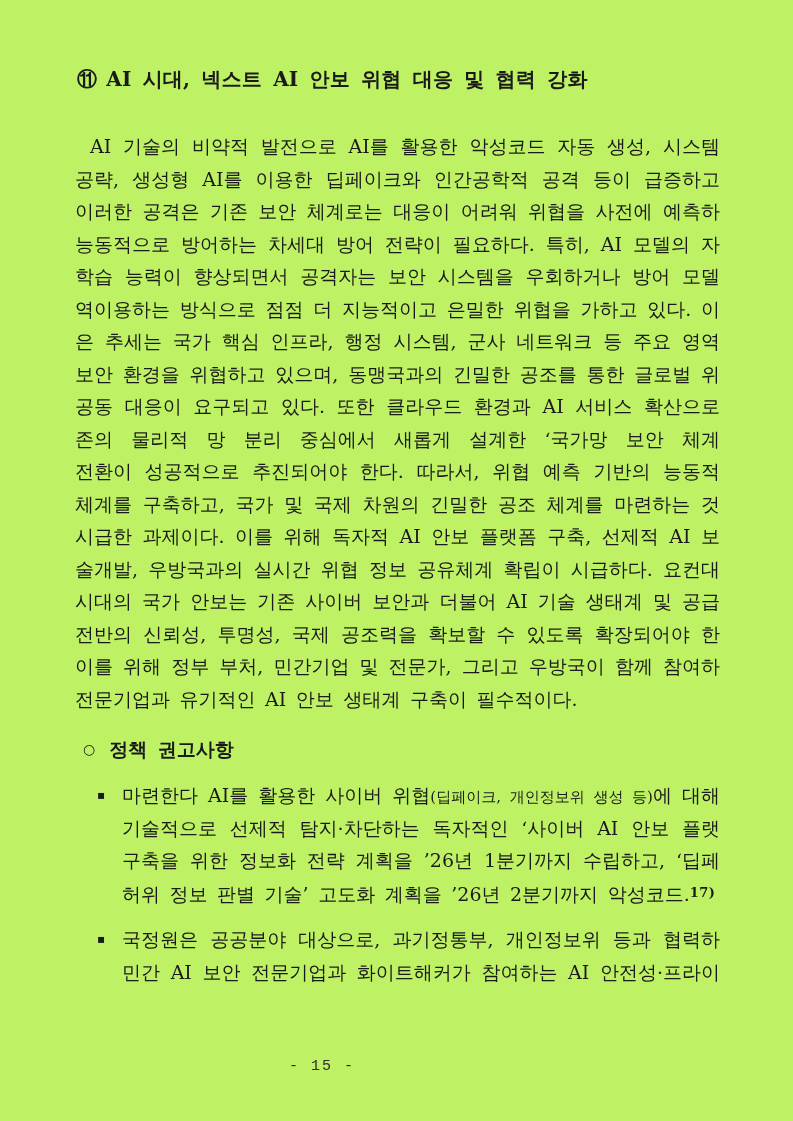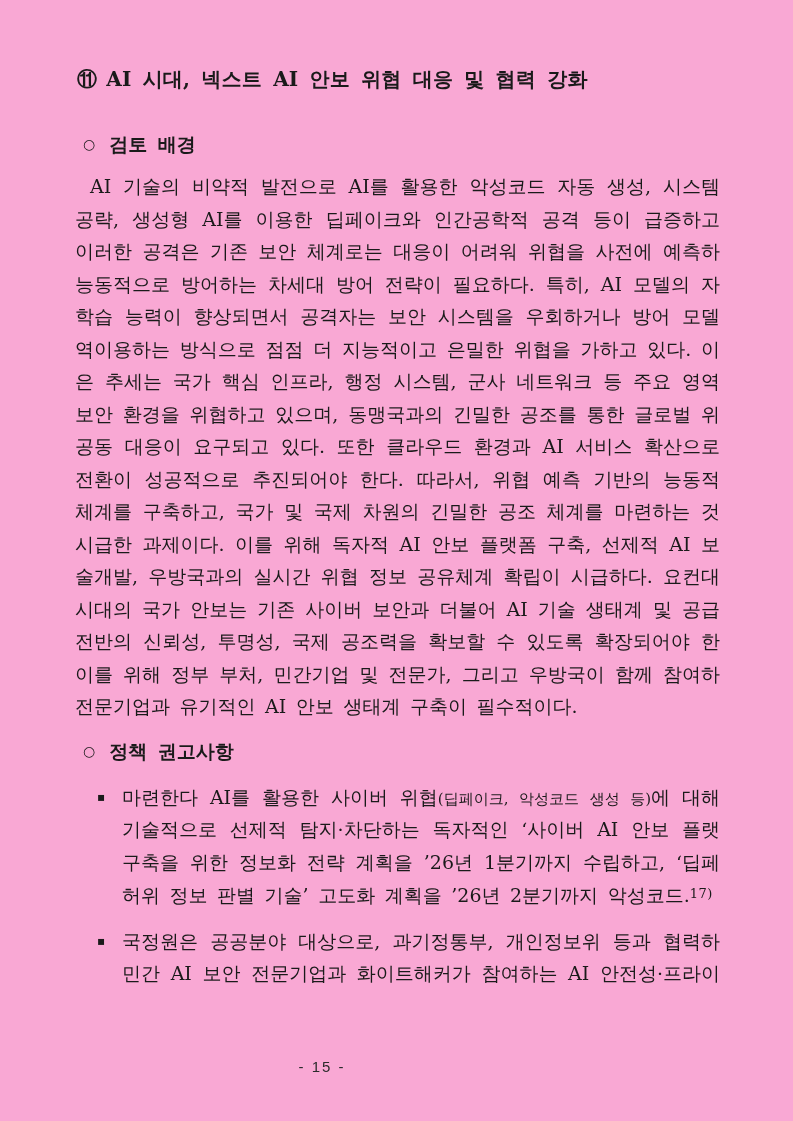--- a/index.html
+++ b/index.html
@@ -1,20 +1,20 @@
 <!DOCTYPE html>
 <html><head>
 <meta charset="utf-8">
 <style>
   html, body { margin: 0; padding: 0; background: #ffffff; }
   .page {
     position: relative;
     width: 793px;
     height: 1121px;
-    background: #f9a8d4;
+    background: #bef264;
     box-sizing: border-box;
     padding: 64px 73px 0 75px;
     font-family: "DejaVu Serif", "Liberation Serif", serif;
     color: #1a1a1a;
     overflow: hidden;
   }
   h1.doc-title {
     font-size: 20px;
     line-height: 30px;
     font-weight: 700;
@@ -45,22 +45,22 @@
     line-height: 32.5px;
     height: 32.5px;
     text-align: justify;
     text-align-last: justify;
     word-spacing: 3.5px;
     overflow: hidden;
   }
   .bline.indent { padding-left: 15px; }
   .bline.flush { text-align-last: left; }
   .small { font-size: 15px; }
-  .fnref { font-size: 13px; vertical-align: 4px; letter-spacing: 0.5px; }
-  .sec-head.policy { margin-top: 14px; }
+  .fnref { font-size: 13px; vertical-align: 4px; letter-spacing: 0.5px; font-weight: bold; }
+  .sec-head.policy { margin-top: 20px; }
   .bullet {
     position: relative;
     margin-top: 16px;
     padding-left: 47px;
   }
   .bullet + .bullet { margin-top: 14px; }
   .bmark {
     position: absolute;
     left: 22px;
     top: 0;
@@ -69,61 +69,61 @@
     font-family: "DejaVu Sans", sans-serif;
   }
   .footer {
     position: absolute;
     left: 0;
     top: 1058px;
     width: 644px;
     text-align: center;
     font-size: 15px;
     color: #2b2b2b;
-    font-family: Liberation Sans, sans-serif;
+    font-family: Liberation Mono, monospace;
     letter-spacing: 2px;
   }
 </style>
 </head>
 <body>
 
 <div class="page">
 
   <h1 class="doc-title"><span class="num">⑪</span><span>AI 시대, 넥스트 AI 안보 위협 대응 및 협력 강화</span></h1>
 
-  <h2 class="sec-head"><span class="circ">○</span><span>검토 배경</span></h2>
 
   <div class="para">
 
   <div class="bline indent">AI 기술의 비약적 발전으로 AI를 활용한 악성코드 자동 생성, 시스템 취약점</div>
       <div class="bline">공략, 생성형 AI를 이용한 딥페이크와 인간공학적 공격 등이 급증하고 있다.</div>
       <div class="bline">이러한 공격은 기존 보안 체계로는 대응이 어려워 위협을 사전에 예측하고</div>
       <div class="bline">능동적으로 방어하는 차세대 방어 전략이 필요하다. 특히, AI 모델의 자율성과</div>
       <div class="bline">학습 능력이 향상되면서 공격자는 보안 시스템을 우회하거나 방어 모델을</div>
       <div class="bline">역이용하는 방식으로 점점 더 지능적이고 은밀한 위협을 가하고 있다. 이와 같</div>
       <div class="bline">은 추세는 국가 핵심 인프라, 행정 시스템, 군사 네트워크 등 주요 영역의</div>
       <div class="bline">보안 환경을 위협하고 있으며, 동맹국과의 긴밀한 공조를 통한 글로벌 위협</div>
       <div class="bline">공동 대응이 요구되고 있다. 또한 클라우드 환경과 AI 서비스 확산으로 기</div>
+      <div class="bline"><span>존의 물리적 망 분리 중심에서 새롭게 설계한 ‘국가망 보안 체계</span></div>
       <div class="bline">전환이 성공적으로 추진되어야 한다. 따라서, 위협 예측 기반의 능동적 방어</div>
       <div class="bline">체계를 구축하고, 국가 및 국제 차원의 긴밀한 공조 체계를 마련하는 것이</div>
       <div class="bline">시급한 과제이다. 이를 위해 독자적 AI 안보 플랫폼 구축, 선제적 AI 보안 기</div>
       <div class="bline">술개발, 우방국과의 실시간 위협 정보 공유체계 확립이 시급하다. 요컨대 AI</div>
       <div class="bline">시대의 국가 안보는 기존 사이버 보안과 더불어 AI 기술 생태계 및 공급망</div>
       <div class="bline">전반의 신뢰성, 투명성, 국제 공조력을 확보할 수 있도록 확장되어야 한다.</div>
       <div class="bline">이를 위해 정부 부처, 민간기업 및 전문가, 그리고 우방국이 함께 참여하는</div>
       <div class="bline flush">전문기업과 유기적인 AI 안보 생태계 구축이 필수적이다.</div>
     </div>
 
   <h2 class="sec-head policy"><span class="circ">○</span><span>정책 권고사항</span></h2>
 
   <div class="bullet">
     <span class="bmark">▪</span>
     <div class="btext">
 
-    <div class="bline"><span>마련한다 AI를 활용한 사이버 위협</span><span class="small">(딥페이크, 악성코드 생성 등)</span><span>에 대해</span></div>
+    <div class="bline"><span>마련한다 AI를 활용한 사이버 위협</span><span class="small">(딥페이크, 개인정보위 생성 등)</span><span>에 대해</span></div>
         <div class="bline">기술적으로 선제적 탐지·차단하는 독자적인 ‘사이버 AI 안보 플랫폼’</div>
         <div class="bline">구축을 위한 정보화 전략 계획을 ’26년 1분기까지 수립하고, ‘딥페이크 등</div>
         <div class="bline flush"><span>허위 정보 판별 기술’ 고도화 계획을 ’26년 2분기까지 악성코드.</span><span class="fnref">17)</span></div>
       </div>
   </div>
 
   <div class="bullet">
     <span class="bmark">▪</span>
     <div class="btext">
 

